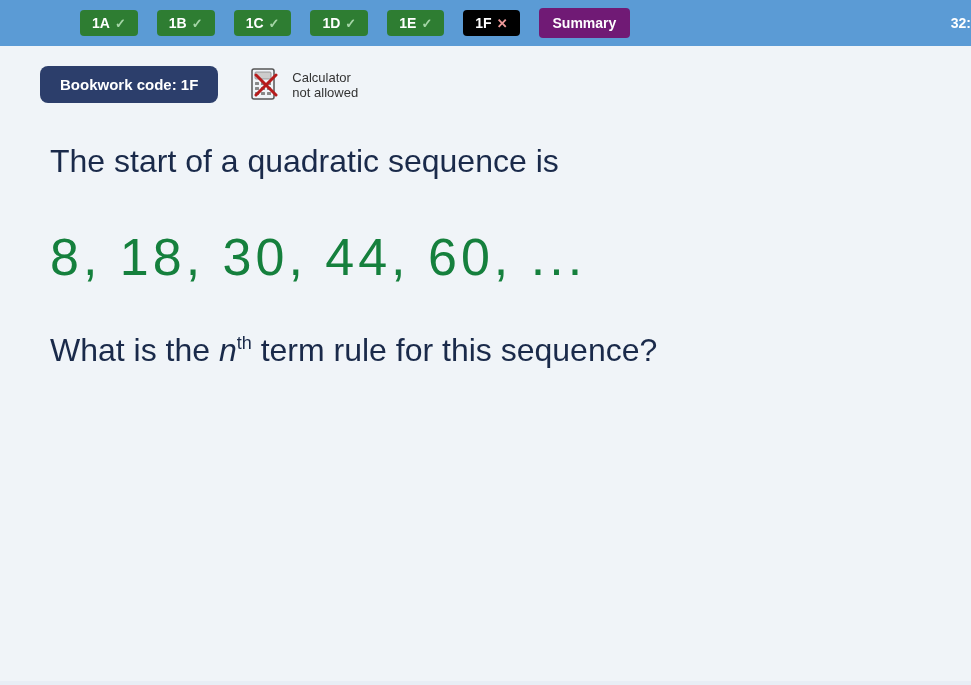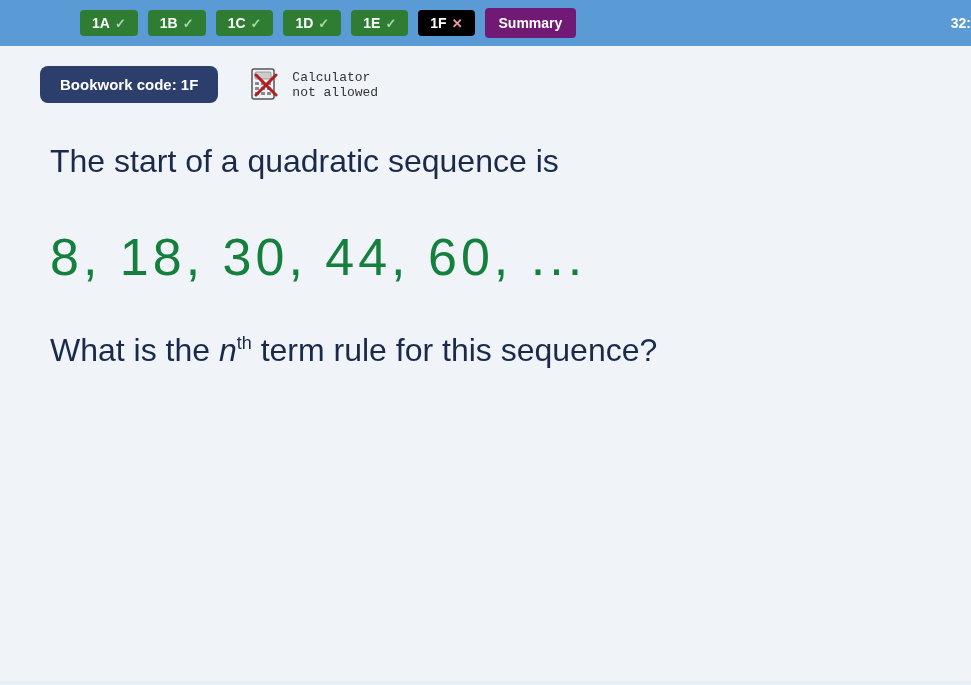--- a/index.html
+++ b/index.html
@@ -22,21 +22,21 @@
       padding: 8px 0;
       display: flex;
       align-items: center;
       justify-content: space-between;
     }
 
     .tabs-container {
       display: flex;
       align-items: center;
       padding-left: 80px;
-      gap: 10px;
+      gap: 19px;
     }
 
     .tab {
       display: flex;
       align-items: center;
       gap: 5px;
       padding: 5px 12px;
       border-radius: 4px;
       font-size: 14px;
       font-weight: bold;
@@ -102,21 +102,20 @@
       font-size: 15px;
       font-weight: bold;
     }
 
     .calculator-status {
       display: flex;
       align-items: center;
       gap: 8px;
       font-size: 13px;
       color: #333;
-      font-family: Liberation Mono, monospace;
     }
 
     .calc-icon {
       position: relative;
       width: 36px;
       height: 36px;
     }
 
     .calc-icon svg {
       width: 36px;

